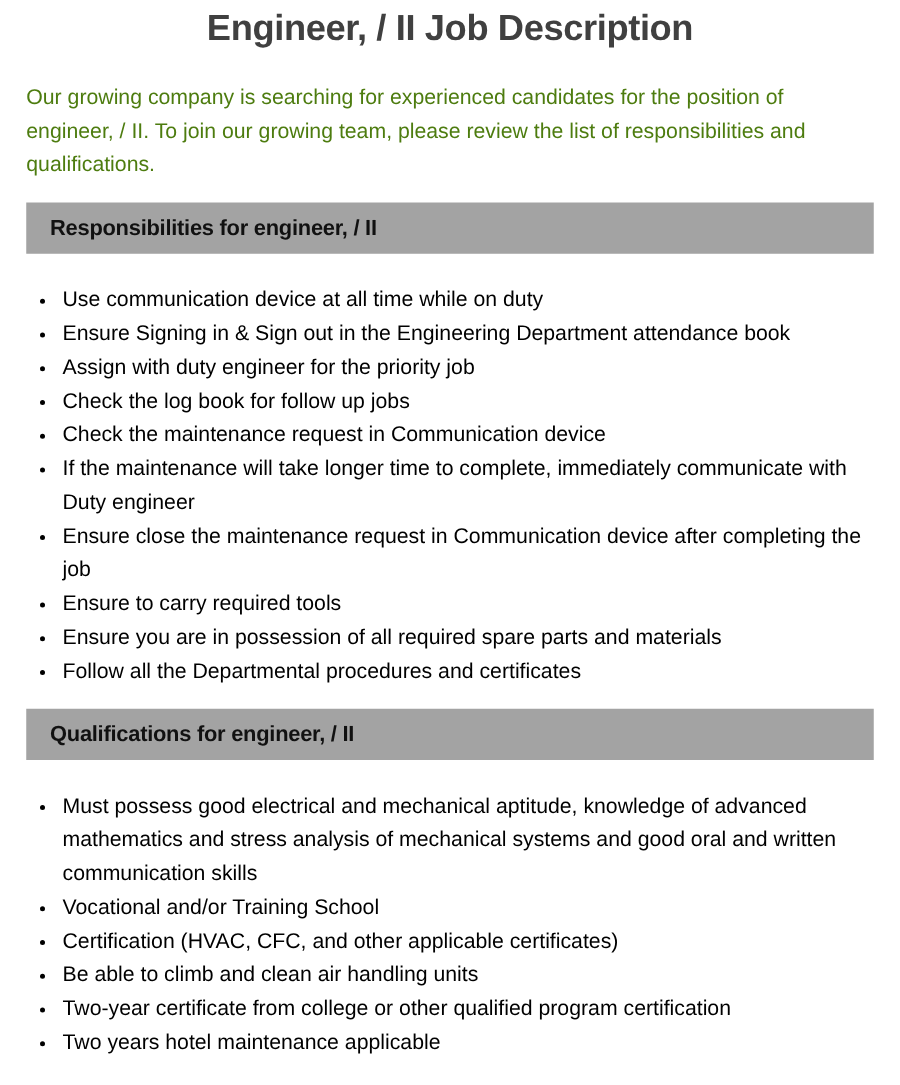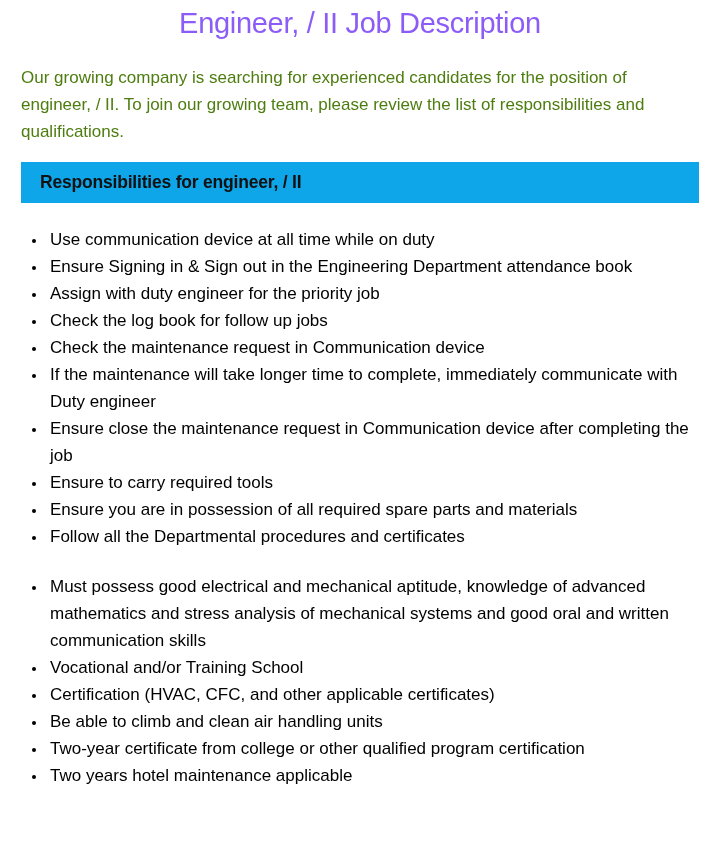--- a/index.html
+++ b/index.html
@@ -17,33 +17,33 @@
   .page {
     width: 720px;
     box-sizing: border-box;
   }
   h1.page-title {
     margin: 0;
     padding: 7px 0 0;
     text-align: center;
     font-size: 29px;
     line-height: 33px;
-    font-weight: 400;
-    color: #8b5cf6;
+    font-weight: 700;
+    color: #404040;
     letter-spacing: -0.3px;
   }
   p.intro {
     margin: 24px 21px 0 21px;
     font-size: 17px;
     line-height: 27px;
     color: #4d7c0f;
   }
   .section-header {
     margin: 17px 21px 0 21px;
-    background: #0ea5e9;
+    background: #a3a3a3;
     height: 41px;
     display: flex;
     align-items: center;
     padding: 0 19px;
     box-sizing: border-box;
   }
   .section-header span {
     font-size: 17.5px;
     font-weight: 700;
     color: #111111;
@@ -84,20 +84,23 @@
       <li>Check the maintenance request in Communication device</li>
       <li>If the maintenance will take longer time to complete, immediately communicate with Duty engineer</li>
       <li>Ensure close the maintenance request in Communication device after completing the job</li>
       <li>Ensure to carry required tools</li>
       <li>Ensure you are in possession of all required spare parts and materials</li>
       <li>Follow all the Departmental procedures and certificates</li>
     </ul>
   </section>
 
   <section>
+    <div class="section-header">
+      <span>Qualifications for engineer, / II</span>
+    </div>
     <ul class="bullet-list">
       <li>Must possess good electrical and mechanical aptitude, knowledge of advanced mathematics and stress analysis of mechanical systems and good oral and written communication skills</li>
       <li>Vocational and/or Training School</li>
       <li>Certification (HVAC, CFC, and other applicable certificates)</li>
       <li>Be able to climb and clean air handling units</li>
       <li>Two-year certificate from college or other qualified program certification</li>
       <li>Two years hotel maintenance applicable</li>
     </ul>
   </section>
 

